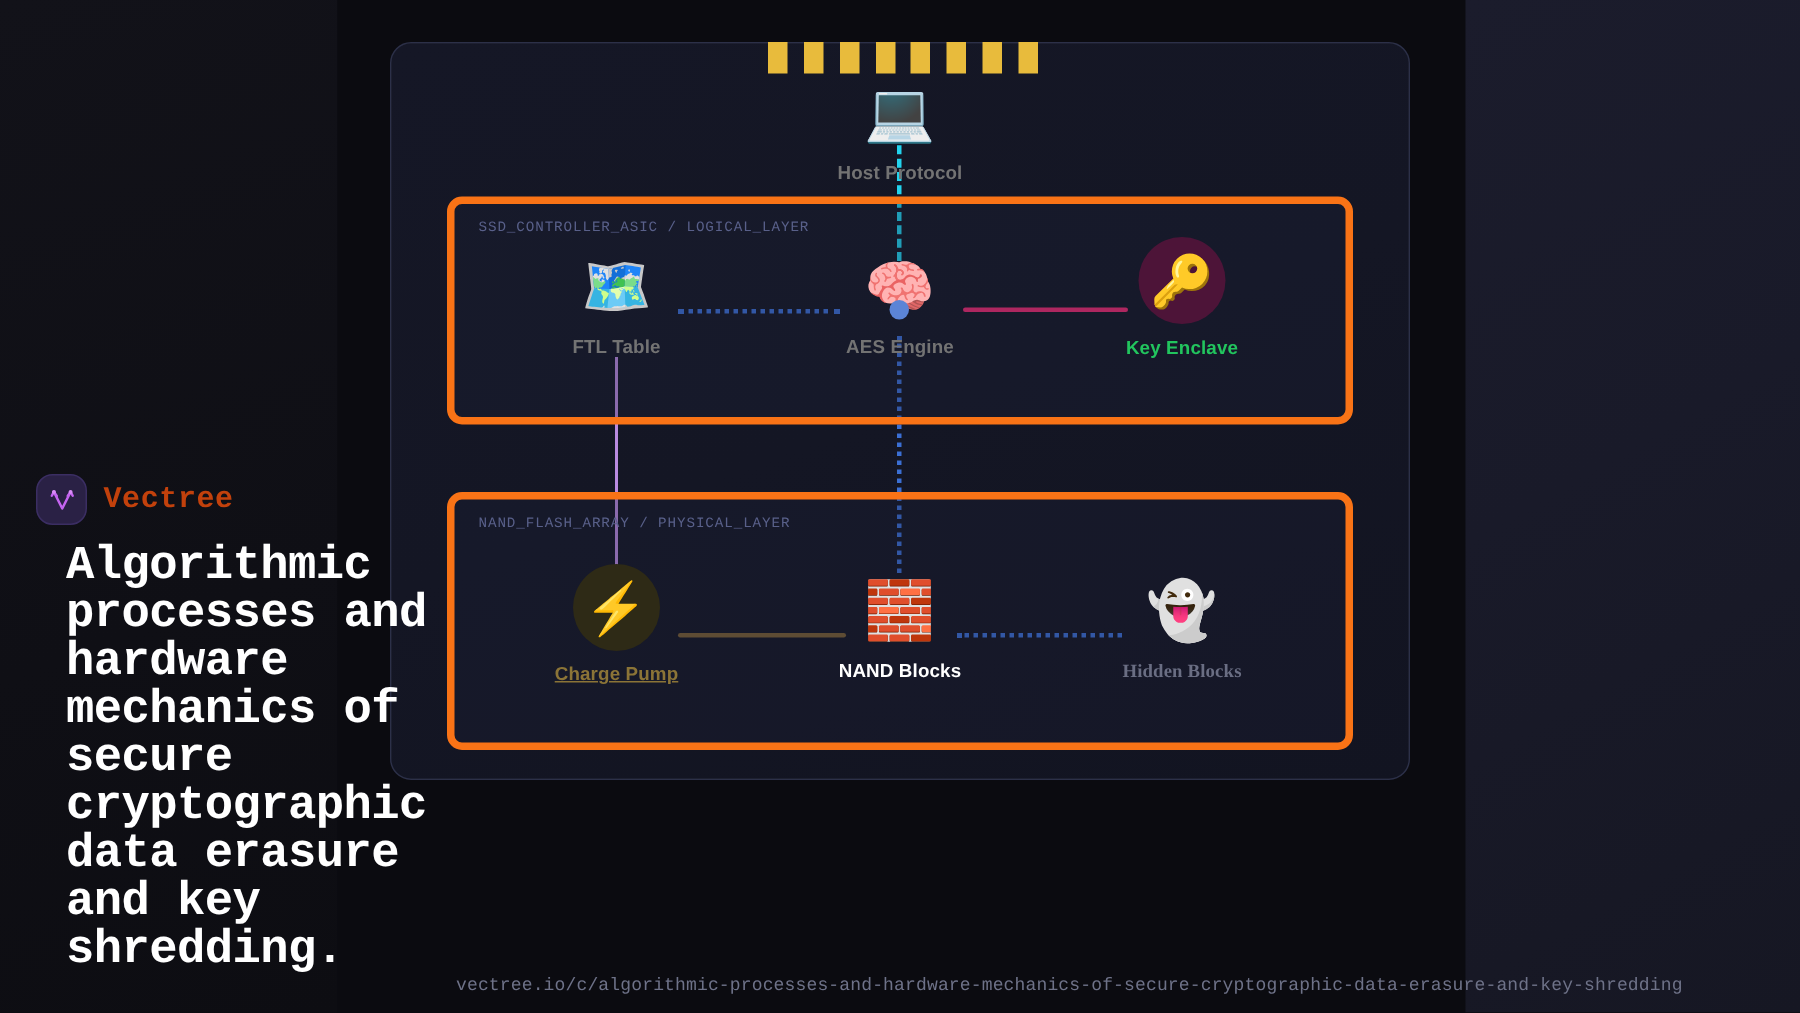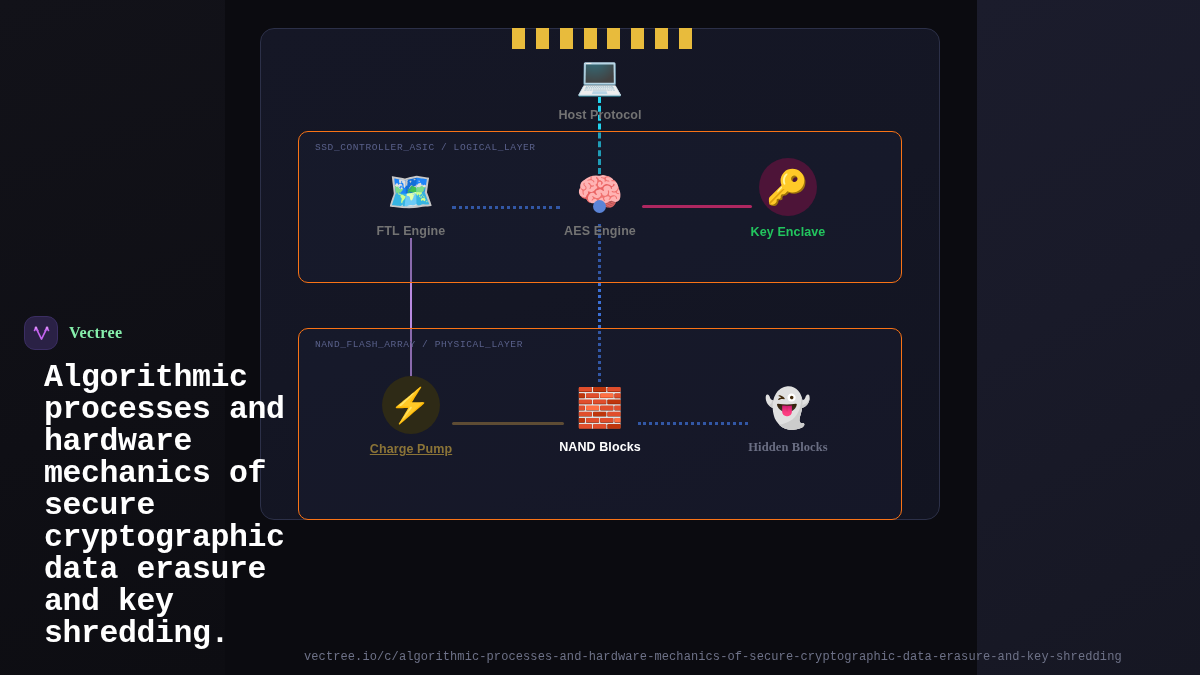--- a/index.html
+++ b/index.html
@@ -36,25 +36,25 @@
   #gold-bars{
     position:absolute; left:512px; top:28px; width:180px; height:21px;
     display:flex; justify-content:space-between;
   }
   #gold-bars .bar{ width:13px; height:21px; background:#e8bb3c; }
 
   
   .layer-panel{
     position:absolute;
     background:rgba(30,34,56,0.30);
-    border:1px solid #f97316;
+    border:5px solid #f97316;
     border-radius:10px;
   }
   #logical-panel{ left:298px; top:131px; width:604px; height:152px; }
-  #physical-panel{ left:298px; top:328px; width:604px; height:192px; }
+  #physical-panel{ left:298px; top:328px; width:604px; height:172px; }
   .layer-label{
     position:absolute; left:16px; top:10px;
     font-family:"Liberation Mono", monospace;
     font-size:9.5px; letter-spacing:0.6px; color:#59608a;
     white-space:nowrap;
   }
 
   
   .node{
     position:absolute; width:120px; text-align:center;
@@ -84,22 +84,22 @@
 
   
   #left-overlay{ position:absolute; left:24px; top:316px; width:300px; }
   #brand-row{ display:flex; align-items:center; gap:11px; }
   #brand-logo{
     width:34px; height:34px; border-radius:11px;
     background:#2a2145; border:1px solid #3b2e63;
     display:flex; align-items:center; justify-content:center;
   }
   #brand-name{
-    font-family:Liberation Serif, serif;
-    font-size:16px; font-weight:bold; color:#86efac; letter-spacing:0.4px;
+    font-family:Liberation Mono, monospace;
+    font-size:20px; font-weight:bold; color:#c2410c; letter-spacing:0.4px;
   }
   #headline{
     margin-top:12px;
     font-family:"Liberation Mono", monospace;
     font-size:31.5px; line-height:32px; font-weight:bold;
     color:#ffffff; letter-spacing:-0.4px;
     white-space:pre-line;
     margin-left:20px;
   }
 
@@ -149,21 +149,21 @@
   <span class="node-icon">💻</span>
   <span class="node-label">Host Protocol</span>
 </div>
 
 <div id="logical-panel" class="layer-panel">
   <span class="layer-label">SSD_CONTROLLER_ASIC / LOGICAL_LAYER</span>
 </div>
 
 <div class="node" style="left:411px; top:166px;">
   <span class="node-icon">🗺️</span>
-  <span class="node-label">FTL Engine</span>
+  <span class="node-label">FTL Table</span>
 </div>
 
 <div class="node" style="left:600px; top:166px;">
   <span class="node-icon">🧠</span>
   <span class="node-label">AES Engine</span>
 </div>
 <div style="position:absolute; left:593px; top:200px; width:13px; height:13px; border-radius:50%; background:#5b84d6;"></div>
 
 <div class="node" style="left:788px; top:158px;">
   <span class="node-circle" style="background:#4d1438;">🔑</span>

